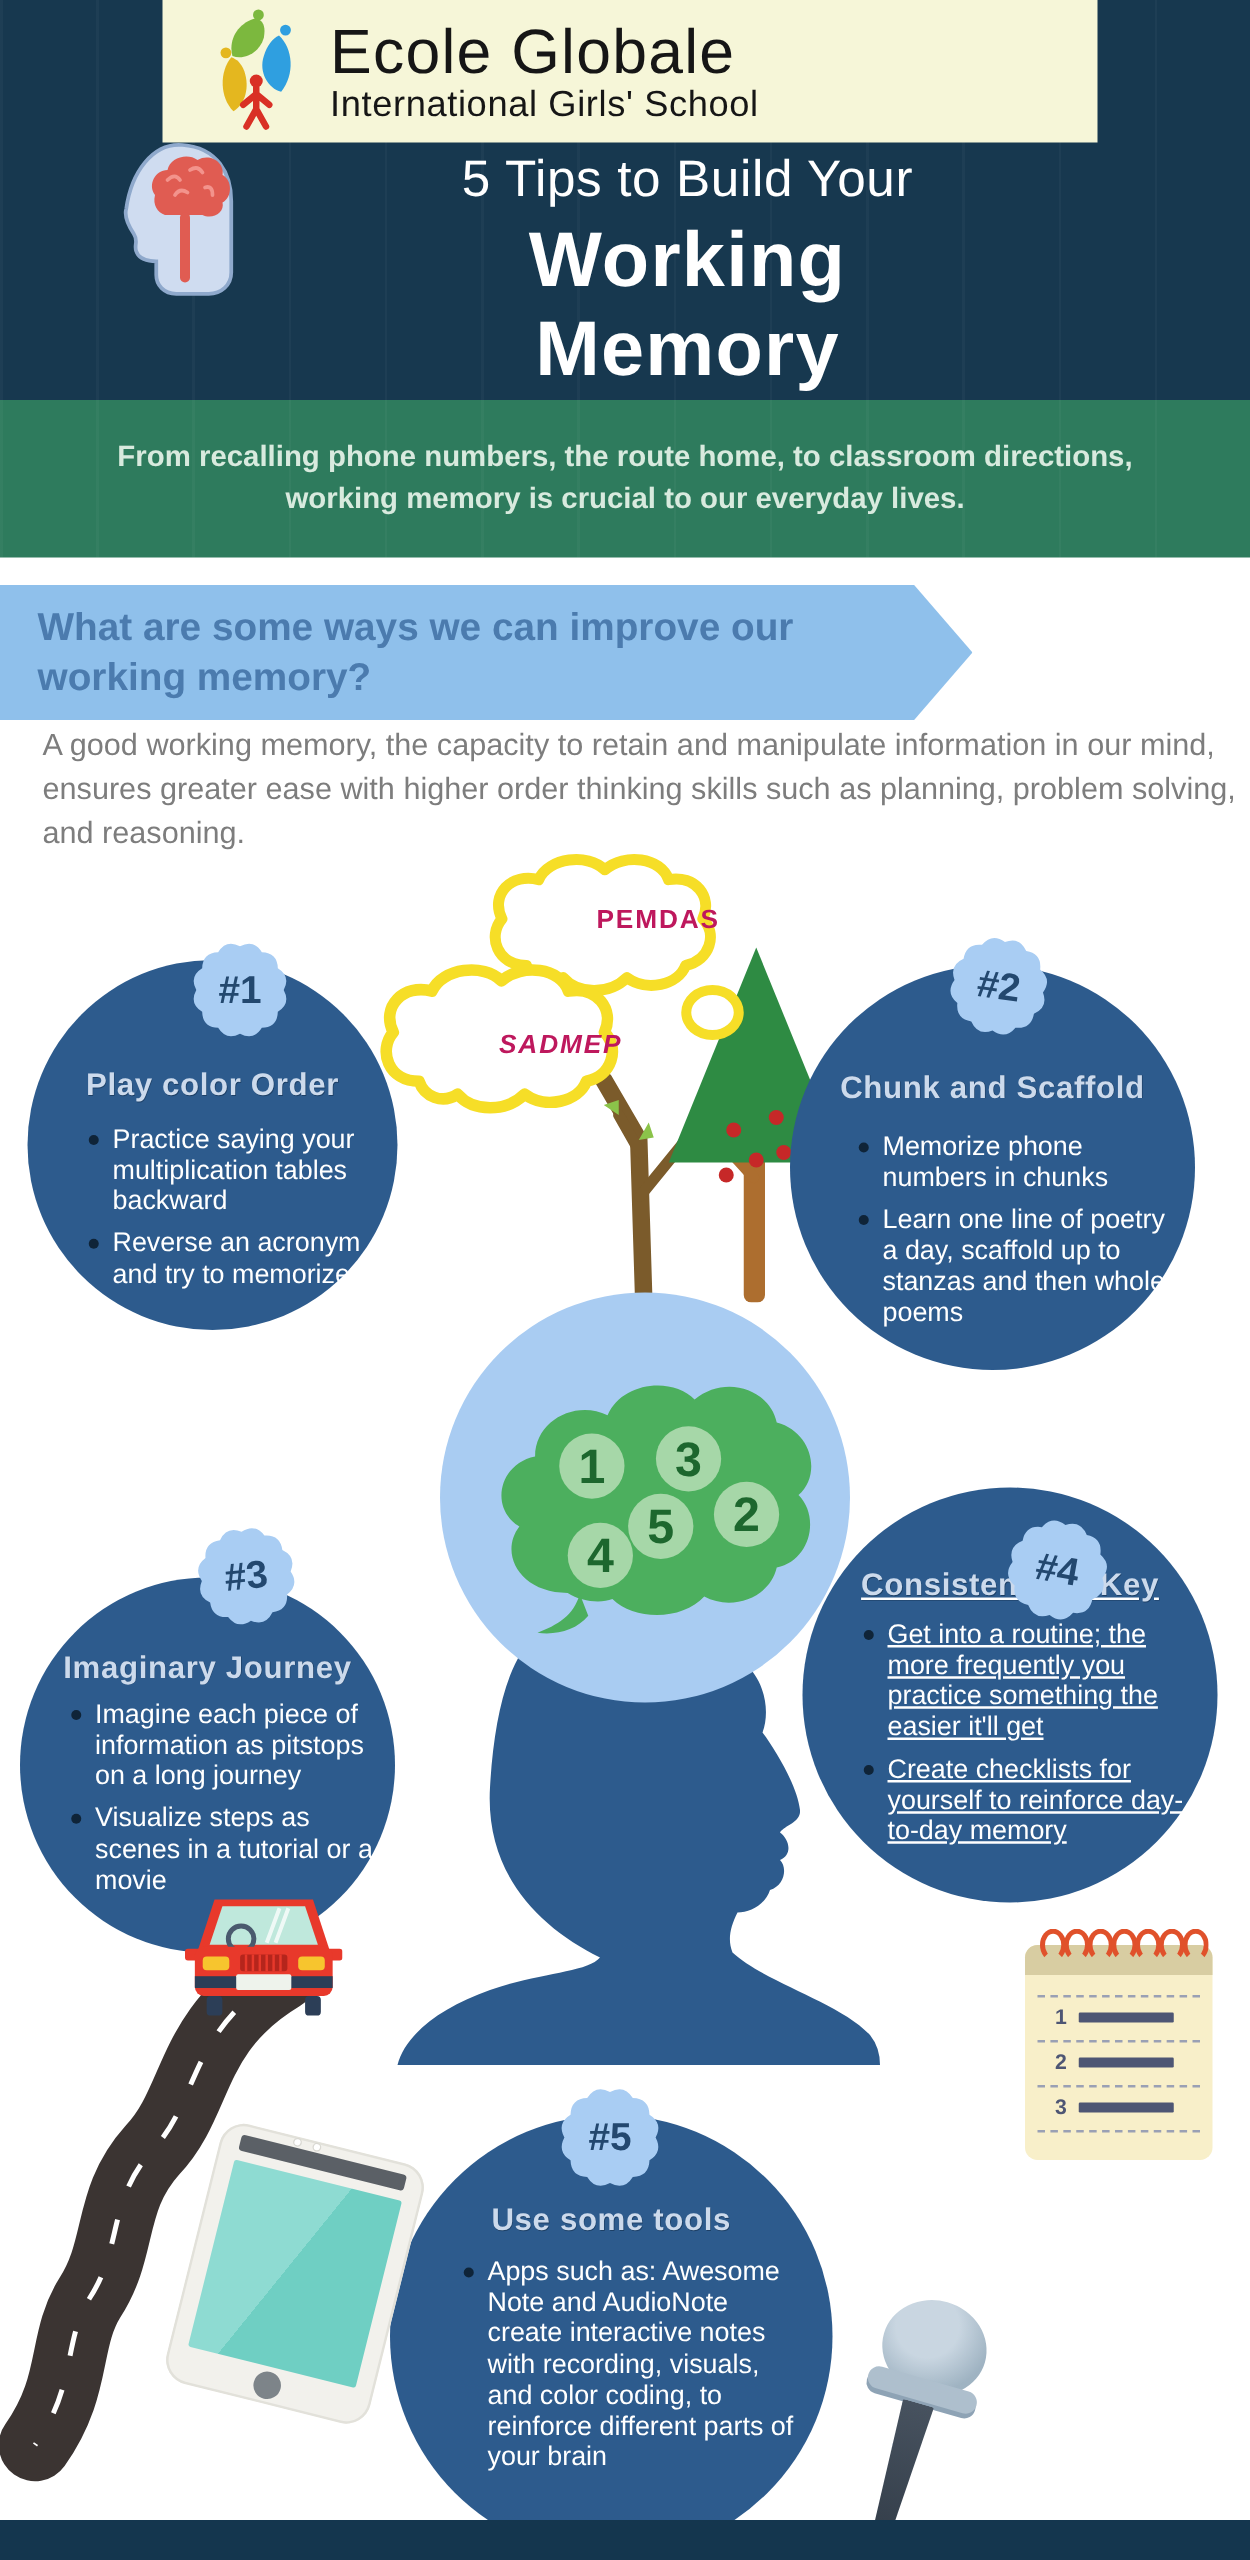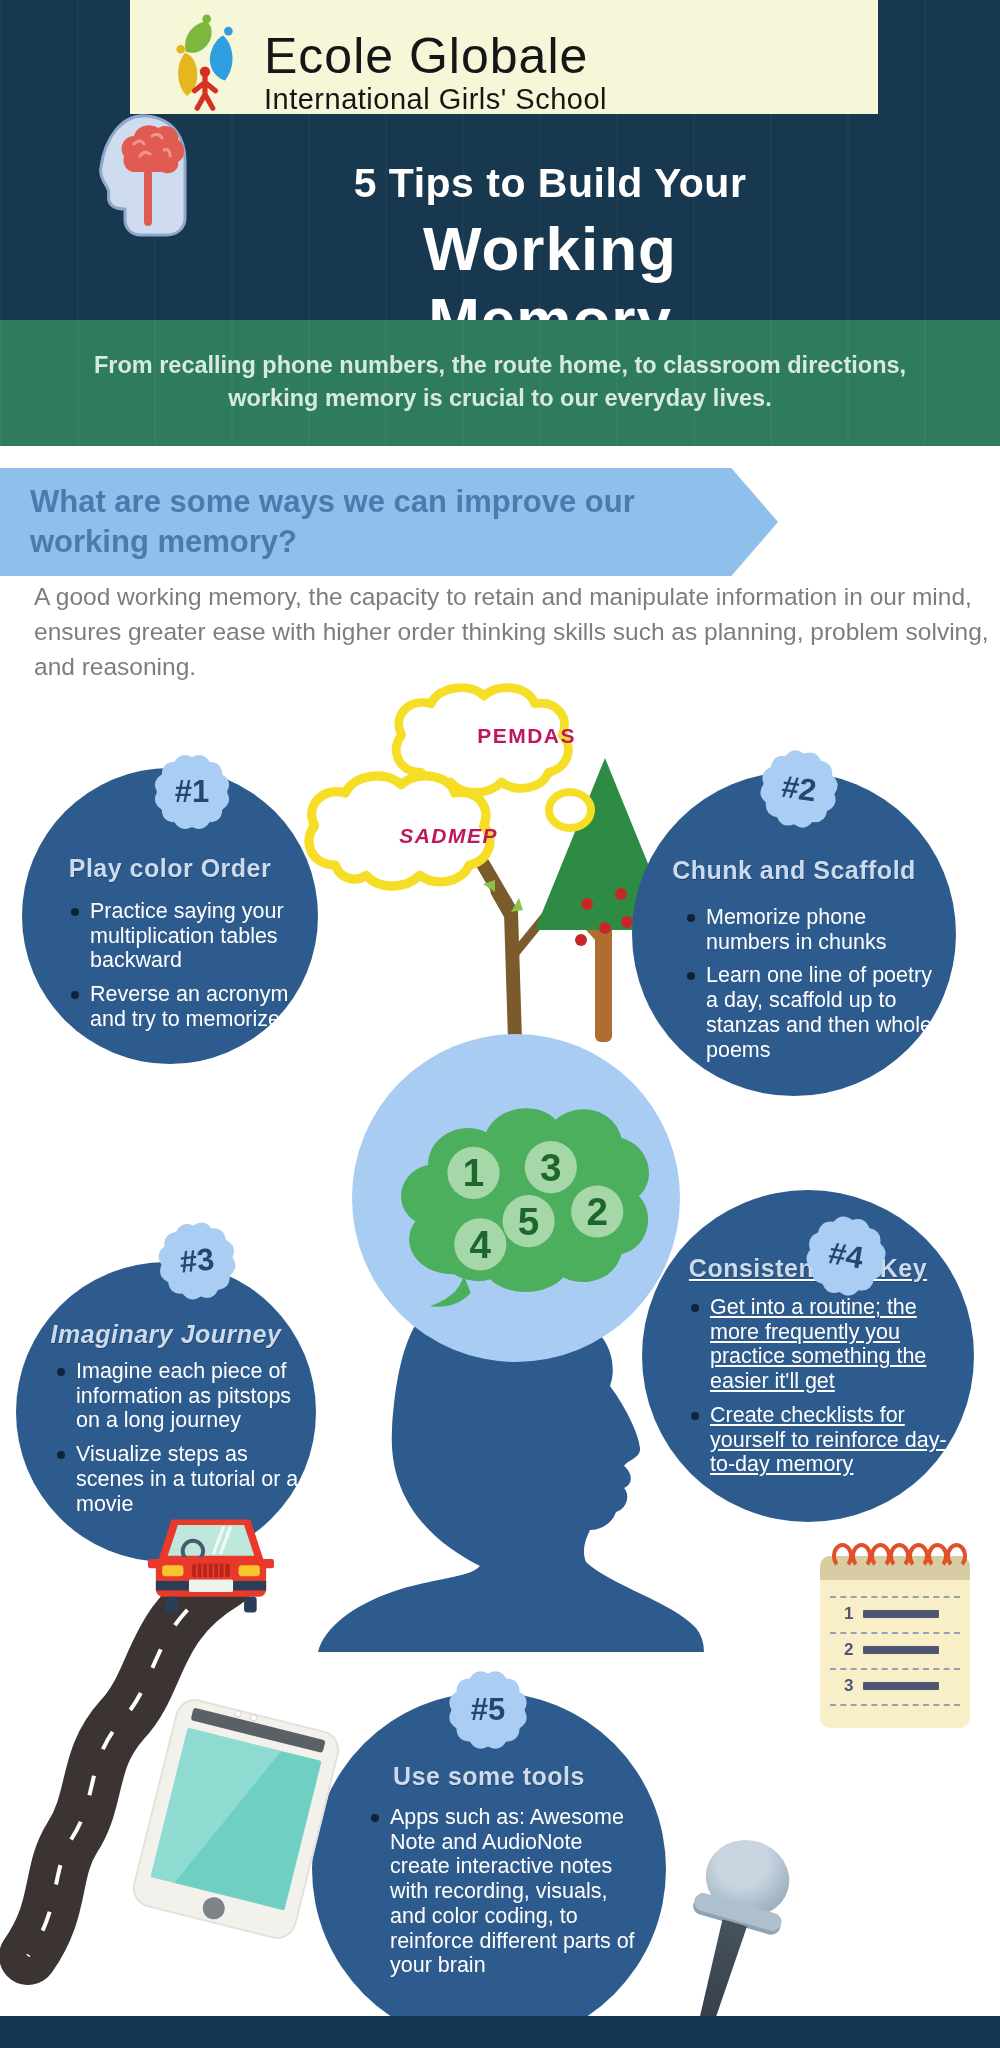--- a/index.html
+++ b/index.html
@@ -7,29 +7,29 @@
     position:relative;width:1000px;height:2048px;overflow:hidden;
     background:#ffffff;font-family:"Liberation Sans","DejaVu Sans",sans-serif;
   }
   
   .top-navy{
     position:absolute;left:0;top:0;width:1000px;height:320px;background:#17384f;
     background-image:repeating-linear-gradient(90deg,rgba(255,255,255,.03) 0 2px,transparent 2px 77px);
   }
   .school-banner{
     position:absolute;left:130px;top:0;width:748px;height:114px;background:#f6f6d8;
-    display:flex;align-items:flex-end;box-sizing:border-box;padding-left:36px;
+    display:flex;align-items:center;box-sizing:border-box;padding-left:36px;
   }
   .school-logo{width:78px;height:100px;flex:0 0 auto;}
   .school-text{margin-left:20px;color:#161616;line-height:1;}
   .school-name{font-size:50px;letter-spacing:1px;}
   .school-subtitle{font-size:29px;margin-top:4px;letter-spacing:0.5px;}
   .head-brain-icon{position:absolute;left:94px;top:112px;width:96px;height:128px;}
   .main-title{position:absolute;left:310px;top:120px;width:480px;text-align:center;color:#ffffff;}
-  .title-line1{font-size:41px;font-weight:700;letter-spacing:0.5px;margin-top:40px;}
+  .title-line1{font-size:41px;font-weight:400;letter-spacing:0.5px;}
   .title-line2{font-size:62px;font-weight:700;letter-spacing:1px;margin-top:6px;}
   
   .green-band{
     position:absolute;left:0;top:320px;width:1000px;height:126px;background:#2e7b5d;
     background-image:repeating-linear-gradient(90deg,rgba(255,255,255,.03) 0 2px,transparent 2px 77px);
     color:#d8eade;text-align:center;font-size:23.5px;font-weight:700;
     box-sizing:border-box;padding-top:29px;line-height:1.4;
   }
   
   .question-banner{
@@ -49,21 +49,21 @@
   .tip-bullets{list-style:none;margin:0;font-size:21.5px;line-height:1.15;}
   .tip-bullets li{position:relative;padding-left:22px;margin-bottom:9px;}
   .tip-bullets li::before{content:"";position:absolute;left:3px;top:9px;width:8px;height:8px;border-radius:50%;background:#0f2438;}
   .c1{left:22px;top:768px;width:296px;height:296px;}
   .c1 .tip-title{padding-top:86px;}
   .c1 .tip-bullets{margin-top:16px;padding:0 26px 0 46px;}
   .c2{left:632px;top:772px;width:324px;height:324px;}
   .c2 .tip-title{padding-top:84px;}
   .c2 .tip-bullets{margin-top:20px;padding:0 20px 0 52px;}
   .c3{left:16px;top:1262px;width:300px;height:300px;}
-  .c3 .tip-title{padding-top:58px;font-style:italic;}
+  .c3 .tip-title{padding-top:58px;}
   .c3 .tip-bullets{margin-top:10px;padding:0 10px 0 38px;}
   .c4{left:642px;top:1190px;width:332px;height:332px;text-decoration:underline;}
   .c4 .tip-title{padding-top:64px;}
   .c4 .tip-bullets{margin-top:12px;padding:0 16px 0 46px;}
   .c5{left:312px;top:1692px;width:354px;height:354px;}
   .c5 .tip-title{padding-top:70px;}
   .c5 .tip-bullets{margin-top:14px;padding:0 28px 0 56px;}
   
   .badge{position:absolute;display:flex;align-items:center;justify-content:center;}
   .badge svg{position:absolute;left:0;top:0;width:100%;height:100%;}

